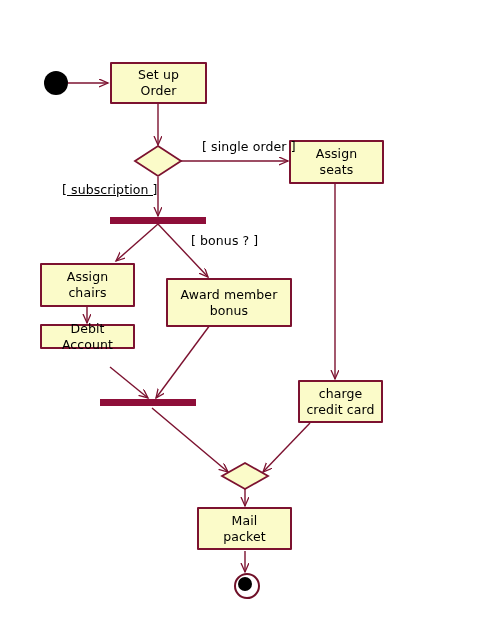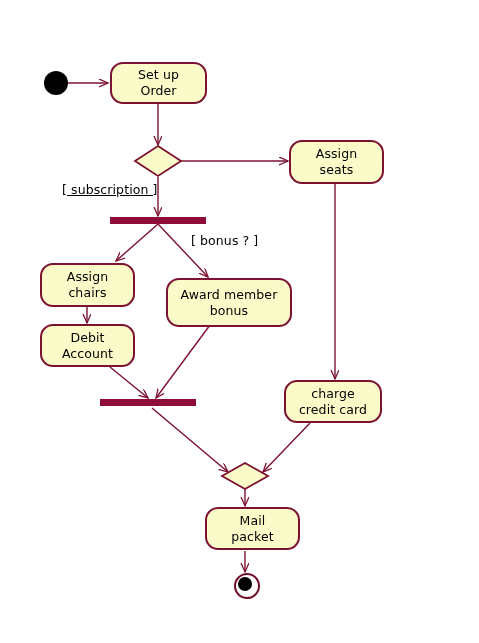--- a/index.html
+++ b/index.html
@@ -23,21 +23,21 @@
     left: 0;
     top: 0;
     width: 479px;
     height: 643px;
   }
   .node {
     position: absolute;
     box-sizing: border-box;
     background: #fbfbc9;
     border: 2px solid #7c1230;
-    border-radius: 13px;
+    border-radius: 1px;
     display: flex;
     align-items: center;
     justify-content: center;
     text-align: center;
     color: #000000;
     font-size: 12.5px;
     line-height: 1.25;
     letter-spacing: 0.1px;
     z-index: 3;
   }
@@ -135,41 +135,42 @@
 seats</span>
   </div>
 
   <div class="bar" style="left:110px; top:217px; width:96px; height:7px;"></div>
 
   <div class="node" style="left:40px; top:263px; width:95px; height:44px;">
     <span>Assign
 chairs</span>
   </div>
 
-  <div class="node" style="left:40px; top:324px; width:95px; height:43px;">
+  <div class="node" style="left:40px; top:324px; width:95px; height:25px;">
     <span>Debit
 Account</span>
   </div>
 
   <div class="node" style="left:166px; top:278px; width:126px; height:49px;">
     <span>Award member
 bonus</span>
   </div>
 
   <div class="bar" style="left:100px; top:399px; width:96px; height:7px;"></div>
 
-  <div class="node" style="left:284px; top:380px; width:98px; height:43px;">
+  <div class="node" style="left:298px; top:380px; width:85px; height:43px;">
     <span>charge
 credit card</span>
   </div>
 
-  <div class="node" style="left:197px; top:507px; width:95px; height:43px;margin-left:8px;">
+  <div class="node" style="left:197px; top:507px; width:95px; height:43px;">
     <span>Mail
 packet</span>
   </div>
 
   <div class="final-outer" style="left:234px; top:573px; width:22px; height:22px;"></div>
   <div class="final-inner" style="left:238px; top:577px; width:14px; height:14px;"></div>
 
+  <div class="guard" style="left:202px; top:139px;">[ single order ]</div>
   <div class="guard" style="left:62px; top:182px;text-decoration:underline;">[ subscription ]</div>
   <div class="guard" style="left:191px; top:233px;">[ bonus ? ]</div>
 
 </div>
 
 </body></html>

